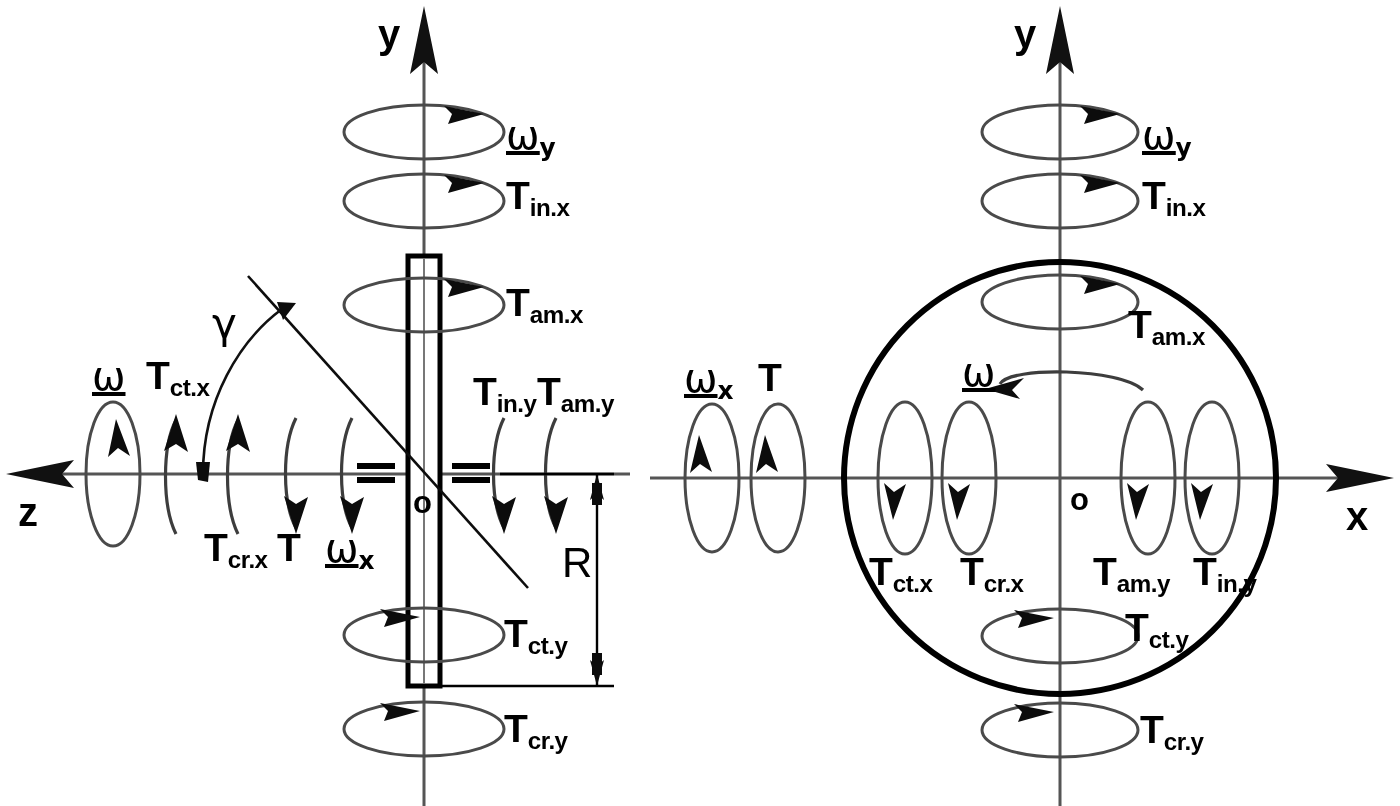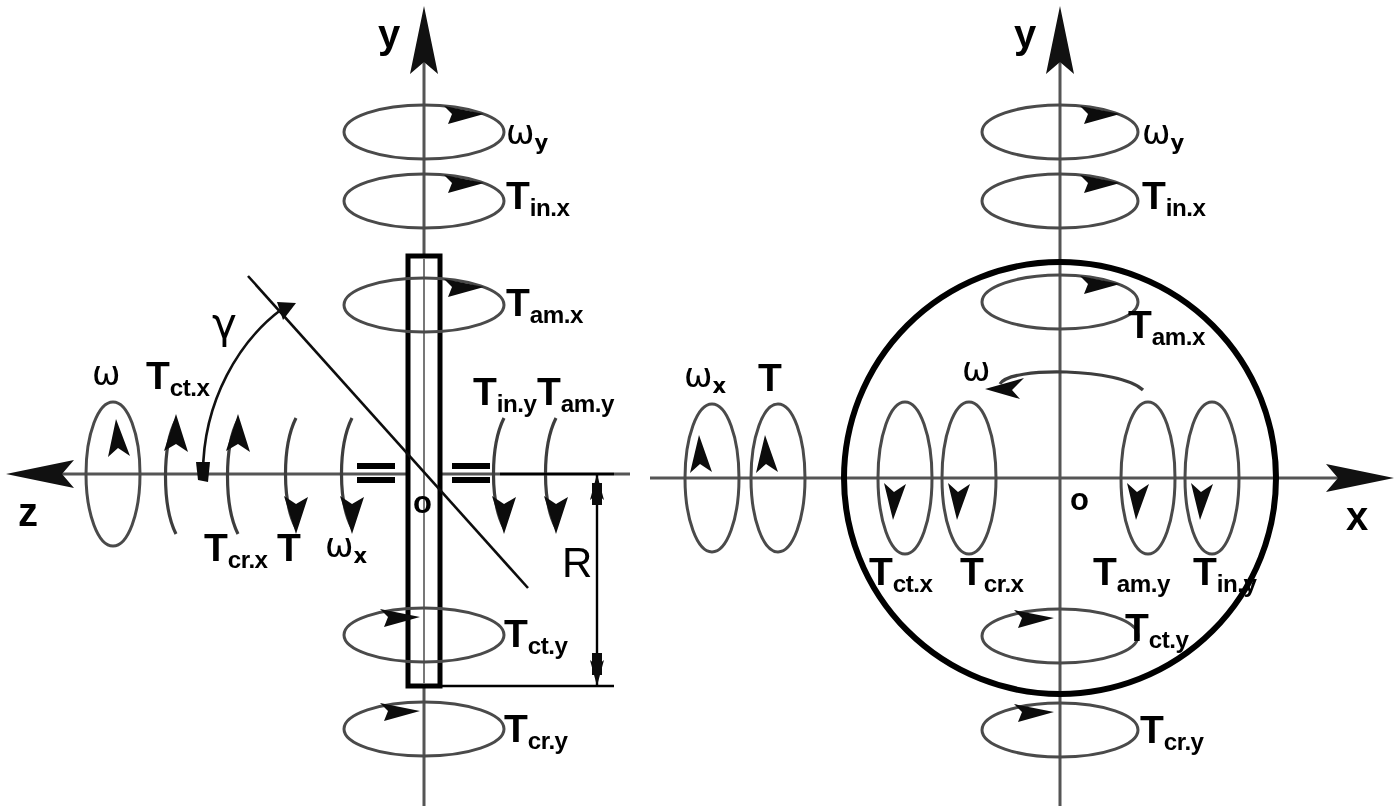--- a/index.html
+++ b/index.html
@@ -49,21 +49,21 @@
   .lbl .sub {
     font-size: 0.62em;
     font-weight: 700;
     vertical-align: baseline;
     position: relative;
     top: 0.30em;
     letter-spacing: -0.02em;
   }
   .axis-lbl  { font-size: 40px; font-weight: 700; }
   .sym-lbl   { font-size: 39px; font-weight: 700; text-align: center; }
-  .omega-lbl { font-size: 34px; font-weight: 400; font-family: "DejaVu Sans", sans-serif; }
+  .omega-lbl { font-size: 40px; font-weight: 400; font-family: "DejaVu Sans", sans-serif; text-decoration: underline; }
   .origin-lbl{ font-size: 31px; font-weight: 700; }
   .gamma-lbl { font-size: 42px; font-weight: 400; font-family: "DejaVu Sans", sans-serif; }
   .dim-lbl   { font-size: 42px; font-weight: 400; }
 </style>
 </head>
 <body>
 
 <div id="stage">
 
   <svg width="1400" height="806" viewBox="0 0 1400 806">

